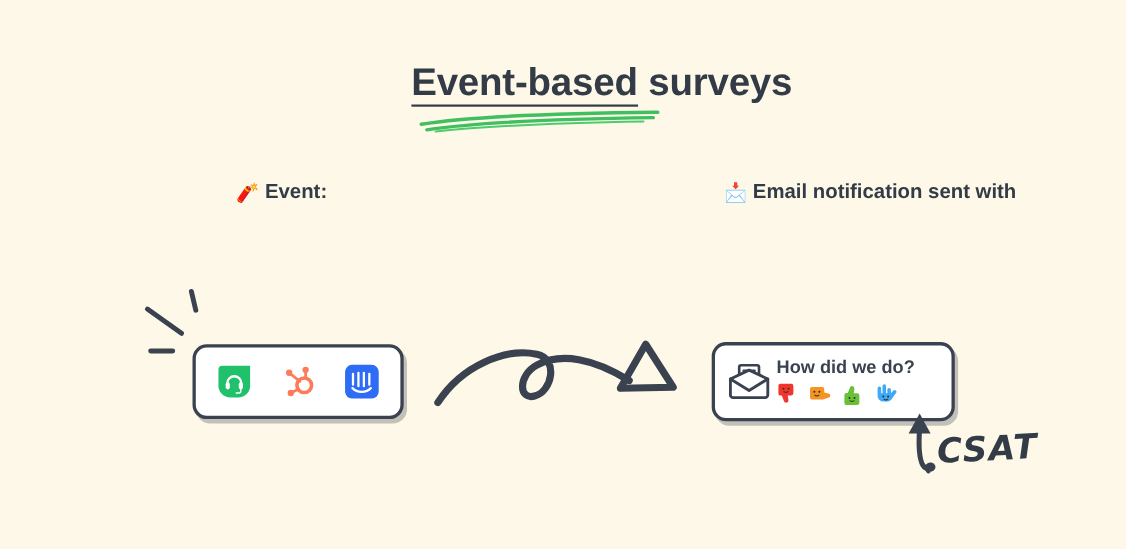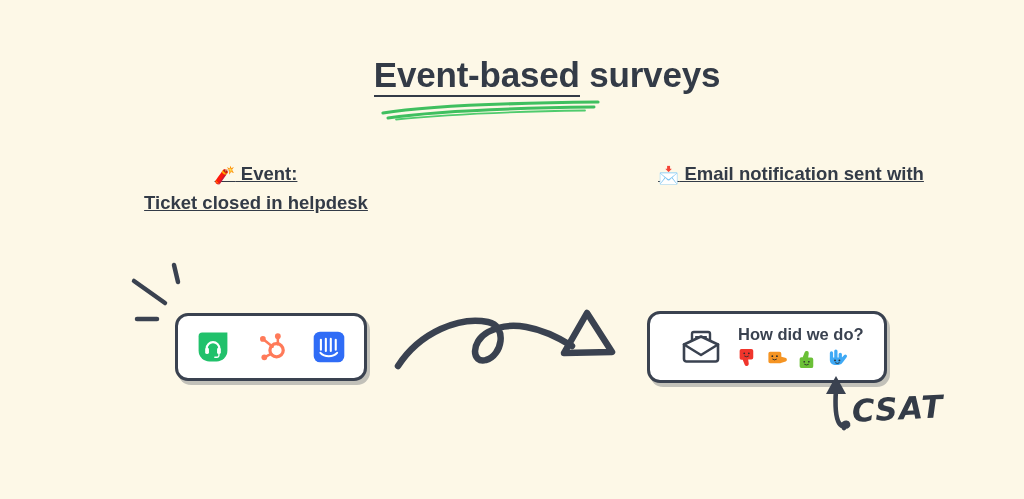--- a/index.html
+++ b/index.html
@@ -53,21 +53,20 @@
   }
 
   
   .caption {
     position: absolute;
     font-size: 18.5px;
     font-weight: bold;
     line-height: 1.52;
     color: #333B47;
     text-align: center;
-    text-decoration: underline;
   }
   #caption-left {
     left: 96px;
     top: 160px;
     width: 320px;
   }
   #caption-right {
     left: 606px;
     top: 160px;
     width: 370px;
@@ -92,26 +91,25 @@
     width: 192px;
     height: 68px;
     display: flex;
     align-items: center;
     justify-content: center;
     gap: 22px;
   }
   #card-right {
     left: 647px;
     top: 311px;
-    width: 240px;
+    width: 221px;
     height: 72px;
     display: flex;
     align-items: center;
-    padding: 0 12px 0 28px;
-    gap: 12px;
+    padding: 0 12px 0 8px;
   }
 
   .app-icon { width: 36px; height: 36px; display: block; }
 
   
   #burst {
     position: absolute;
     left: 120px;
     top: 256px;
     width: 78px;
@@ -192,21 +190,20 @@
         <path d="M8 19 C 55 12, 135 9, 214 8" stroke="#3FBF5F" stroke-width="3" stroke-linecap="round"></path>
         <path d="M16 20.5 C 70 15, 140 12.5, 205 11.5" stroke="#4FCB6D" stroke-width="1.8" stroke-linecap="round"></path>
       </svg>
     </span>
   </div>
 
   <div class="caption" id="caption-left">
     <div>
       <span class="cap-emoji">🧨</span><span> Event:</span>
     </div>
-    <div>Ticket closed in helpdesk</div>
   </div>
 
   <div class="caption" id="caption-right">
     <div>
       <span class="cap-emoji">📩</span><span> Email notification sent with</span>
     </div>
   </div>
 
   <svg id="burst" viewBox="0 0 78 80" fill="none">
     <path d="M14 25 L 45 47" stroke="#3A4250" stroke-width="4.5" stroke-linecap="round"></path>

